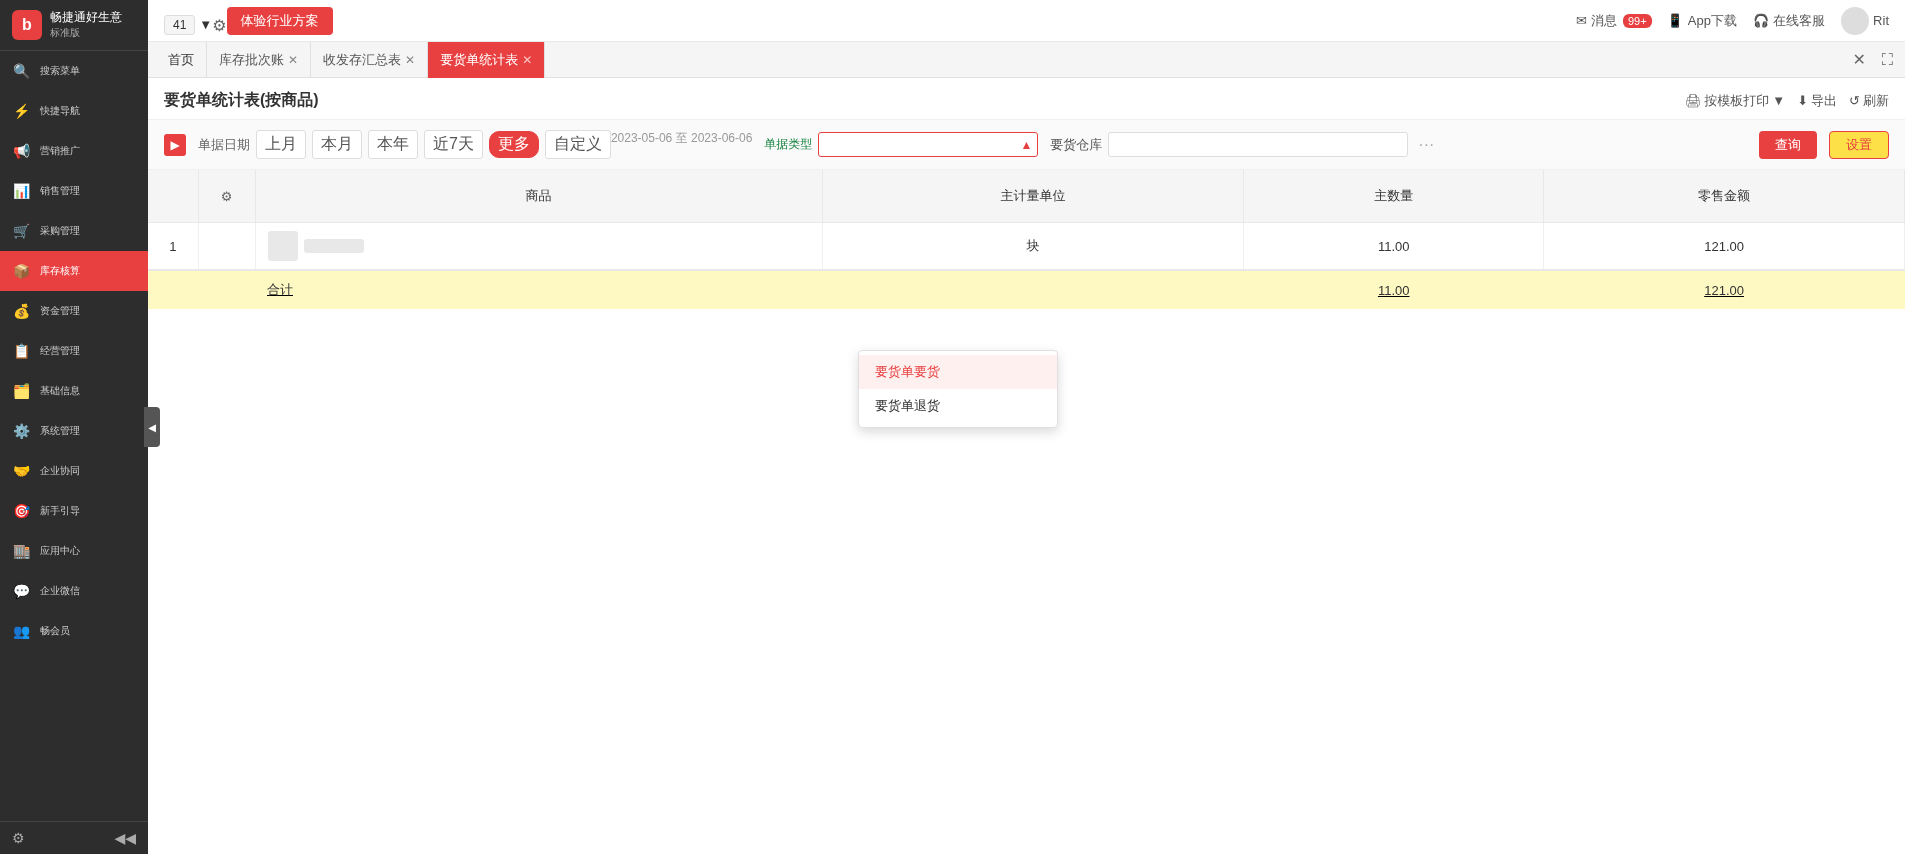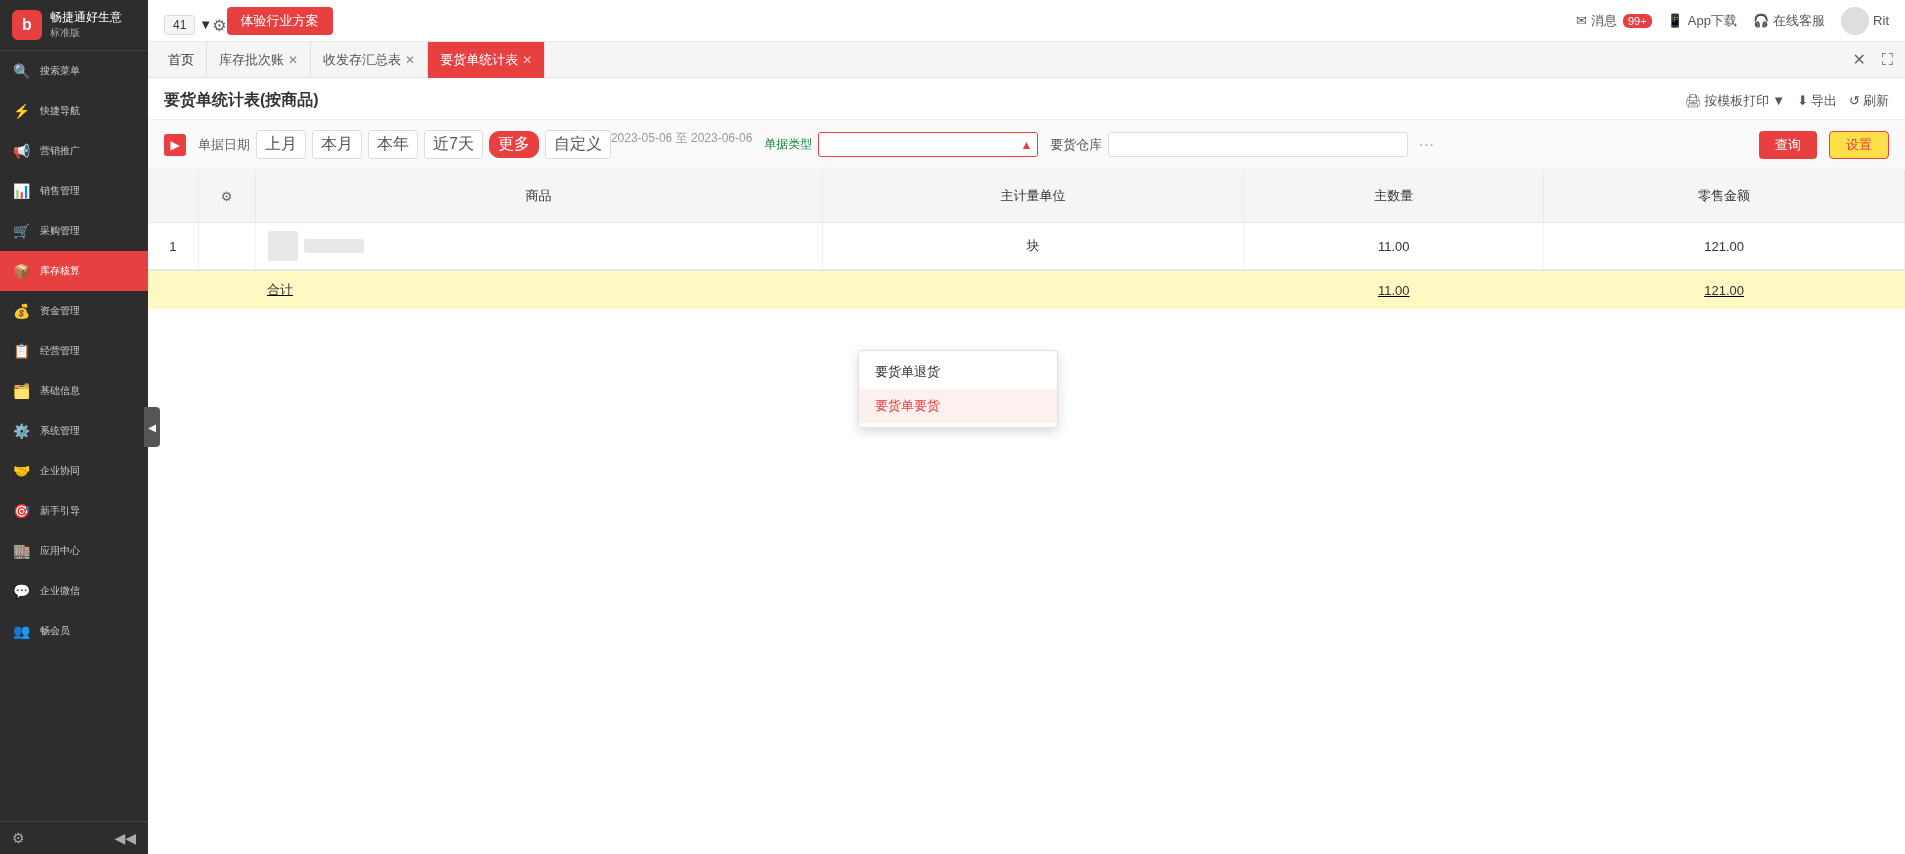--- a/index.html
+++ b/index.html
@@ -569,19 +569,19 @@
             <td></td>
             <td class="left">合计</td>
             <td></td>
             <td>11.00</td>
             <td>121.00</td>
           </tr>
         </tfoot>
       </table>
 
       <div class="dropdown-overlay">
+        <div class="dropdown-item selected">要货单要货</div>
         <div class="dropdown-item">要货单退货</div>
-        <div class="dropdown-item selected">要货单要货</div>
       </div>
     </div>
 
   </div>
 </div>
 
 </body></html>

